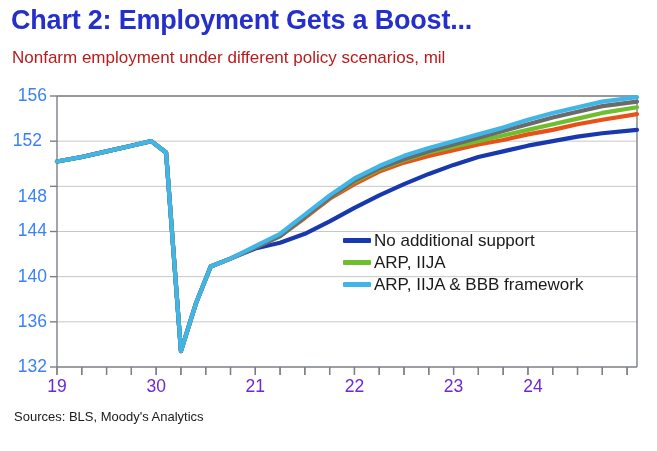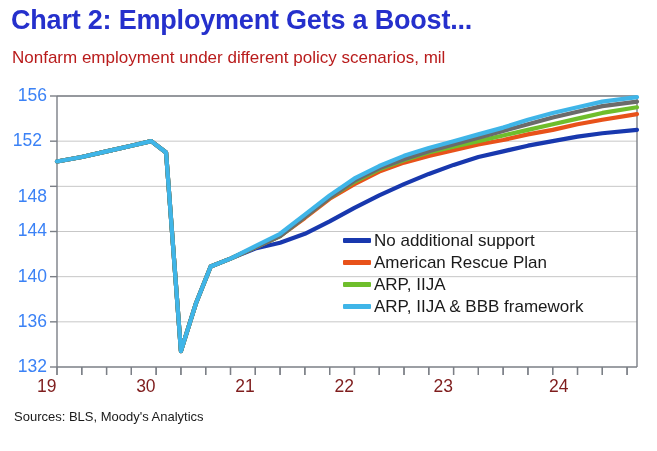--- a/index.html
+++ b/index.html
@@ -57,22 +57,22 @@
     position: absolute;
     font-size: 17.5px;
     color: #3b82f6;
     text-align: right;
     width: 42px;
     white-space: nowrap;
   }
   .xtick-label {
     position: absolute;
     font-size: 17.5px;
-    color: #7f1d1d;
-    text-align: left;
+    color: #6d28d9;
+    text-align: center;
     width: 40px;
     white-space: nowrap;
   }
   .legend {
     position: absolute;
     left: 343px;
     top: 229px;
   }
   .legend-row {
     display: flex;
@@ -182,31 +182,27 @@
       <div class="ytick-label" style="left: 5px; top: 186px;">148</div>
       <div class="ytick-label" style="left: 0; top: 130.167px;">152</div>
       <div class="ytick-label" style="left: 5px; top: 85px;">156</div>
     </div>
   <div id="xtick-layer">
       <div class="xtick-label" style="left: 37px; top: 376px;">19</div>
       <div class="xtick-label" style="left: 136.145px; top: 376px;">30</div>
       <div class="xtick-label" style="left: 235.291px; top: 376px;">21</div>
       <div class="xtick-label" style="left: 334.436px; top: 376px;">22</div>
       <div class="xtick-label" style="left: 433.581px; top: 376px;">23</div>
-      <div class="xtick-label" style="left: 549px; top: 376px;">24</div>
+      <div class="xtick-label" style="left: 513px; top: 376px;">24</div>
     </div>
 
   <div class="legend" id="legend">
       <div class="legend-row">
         <span class="legend-swatch" style="background: rgb(24, 56, 174);"></span>
         <span class="legend-label">No additional support</span>
-      </div>
-      <div class="legend-row">
-        <span class="legend-swatch" style="background: rgb(232, 82, 26);"></span>
-        <span class="legend-label">American Rescue Plan</span>
       </div>
       <div class="legend-row">
         <span class="legend-swatch" style="background: rgb(111, 190, 44);"></span>
         <span class="legend-label">ARP, IIJA</span>
       </div>
       <div class="legend-row">
         <span class="legend-swatch" style="background: rgb(63, 181, 232);"></span>
         <span class="legend-label">ARP, IIJA &amp; BBB framework</span>
       </div>
     </div>

